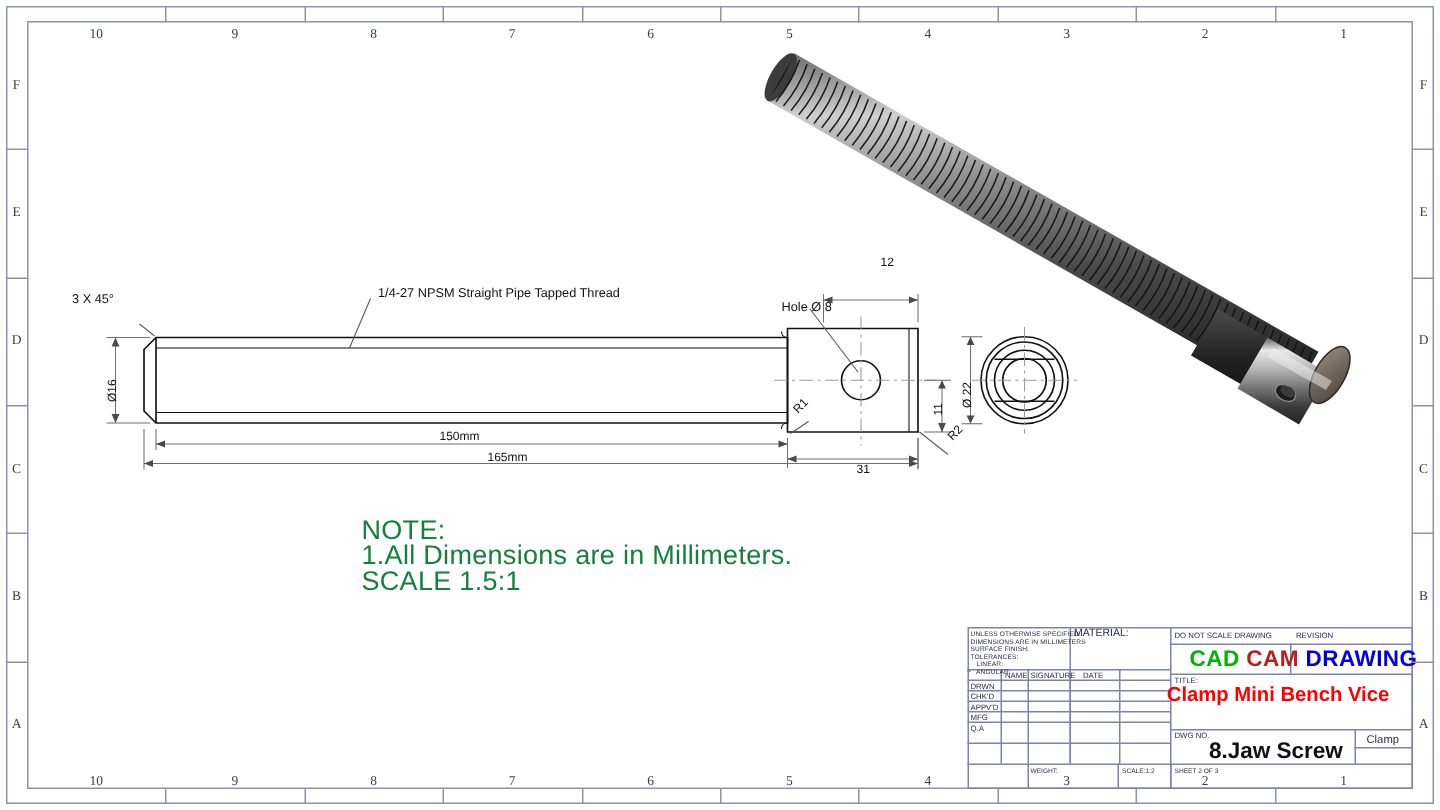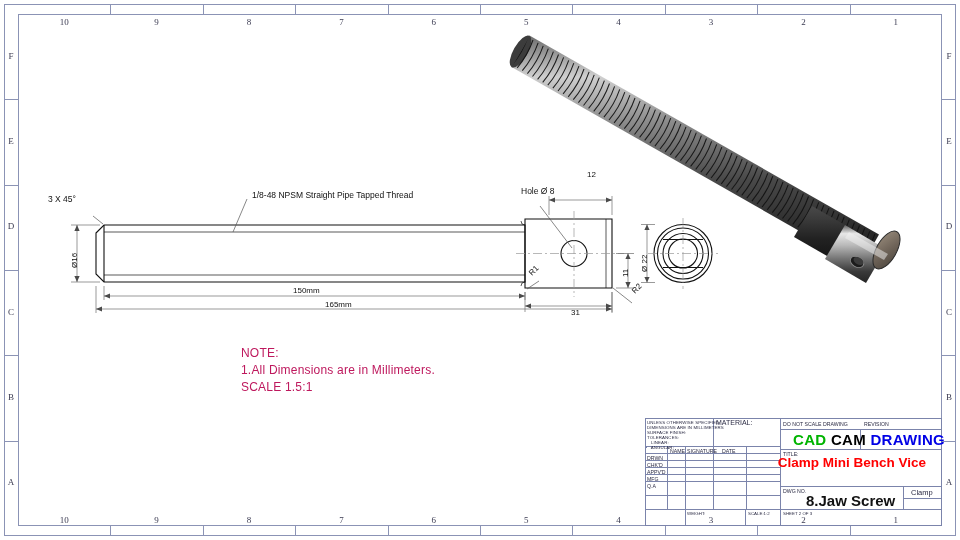--- a/index.html
+++ b/index.html
@@ -19,31 +19,31 @@
 
   
   #vec{position:absolute;left:0;top:0;width:960px;height:540px;}
 
   
   .ann{position:absolute;font-size:8.5px;color:#111;white-space:nowrap;
        font-family:"Liberation Sans",sans-serif;}
   .dim{position:absolute;font-size:8px;color:#111;white-space:nowrap;}
   .rot90{transform:rotate(-90deg);transform-origin:left top;}
 
-  .note{position:absolute;left:241px;top:345px;font-size:12px;line-height:17px;
-        color:#be185d;white-space:pre;letter-spacing:.2px;}
+  .note{position:absolute;left:241px;top:345px;font-size:18px;line-height:17px;
+        color:#15803d;white-space:pre;letter-spacing:.2px;}
 
   
   .tb{position:absolute;border:1px solid #7b84ab;box-sizing:border-box;}
   .tb-txt{position:absolute;font-size:4.4px;color:#2b2b44;line-height:5px;
           white-space:pre;letter-spacing:.1px;}
   .tb-txt6{position:absolute;font-size:5.2px;color:#2b2b44;line-height:6px;white-space:nowrap;}
   .brand{position:absolute;font-size:15px;font-weight:bold;white-space:nowrap;
          font-family:"Liberation Sans",sans-serif;letter-spacing:.3px;}
-  .brand .g{color:#00b400;} .brand .r{color:#000000;} .brand .b{color:#0000e6;}
+  .brand .g{color:#00b400;} .brand .r{color:#b91c1c;} .brand .b{color:#0000e6;}
   .ttl{position:absolute;width:172px;text-align:center;font-size:13.5px;font-weight:bold;
        color:#ff0000;line-height:17px;}
   .dwg{position:absolute;font-size:15px;font-weight:bold;color:#111;white-space:nowrap;}
   .cust{position:absolute;font-size:7.5px;color:#2b2b44;}
 </style>
 </head>
 <body>
 
 <div id="sheet">
 
@@ -263,22 +263,22 @@
       <polygon points="628,288 625.4,282 630.6,282"></polygon>
       <polygon points="525,306 531,303.6 531,308.4"></polygon>
       <polygon points="612,306 606,303.6 606,308.4"></polygon>
       <polygon points="647,224.5 644.4,230 649.6,230"></polygon>
       <polygon points="647,282.5 644.4,277 649.6,277"></polygon>
     </g>
   </svg>
 
   <div class="ann" style="left:48px;top:194px;">3 X 45°</div>
   <div class="dim rot90" style="left:70px;top:268px;">Ø16</div>
-  <div class="ann" style="left:252px;top:190px;">1/8-48 NPSM Straight Pipe Tapped Thread</div>
-  <div class="ann" style="left:521px;top:186px;">Hole Ø 8</div>
+  <div class="ann" style="left:252px;top:190px;">1/4-27 NPSM Straight Pipe Tapped Thread</div>
+  <div class="ann" style="left:521px;top:199px;">Hole Ø 8</div>
   <div class="dim" style="left:587px;top:170px;">12</div>
   <div class="dim rot90" style="left:621px;top:277px;">11</div>
   <div class="dim" style="left:571px;top:308px;">31</div>
   <div class="dim" style="left:527px;top:271px;transform:rotate(-45deg);transform-origin:left top;">R1</div>
   <div class="dim" style="left:630px;top:289px;transform:rotate(-45deg);transform-origin:left top;">R2</div>
   <div class="dim rot90" style="left:640px;top:272px;">Ø 22</div>
   <div class="dim" style="left:293px;top:286px;">150mm</div>
   <div class="dim" style="left:325px;top:300px;">165mm</div>
 
   <div class="note">NOTE:

